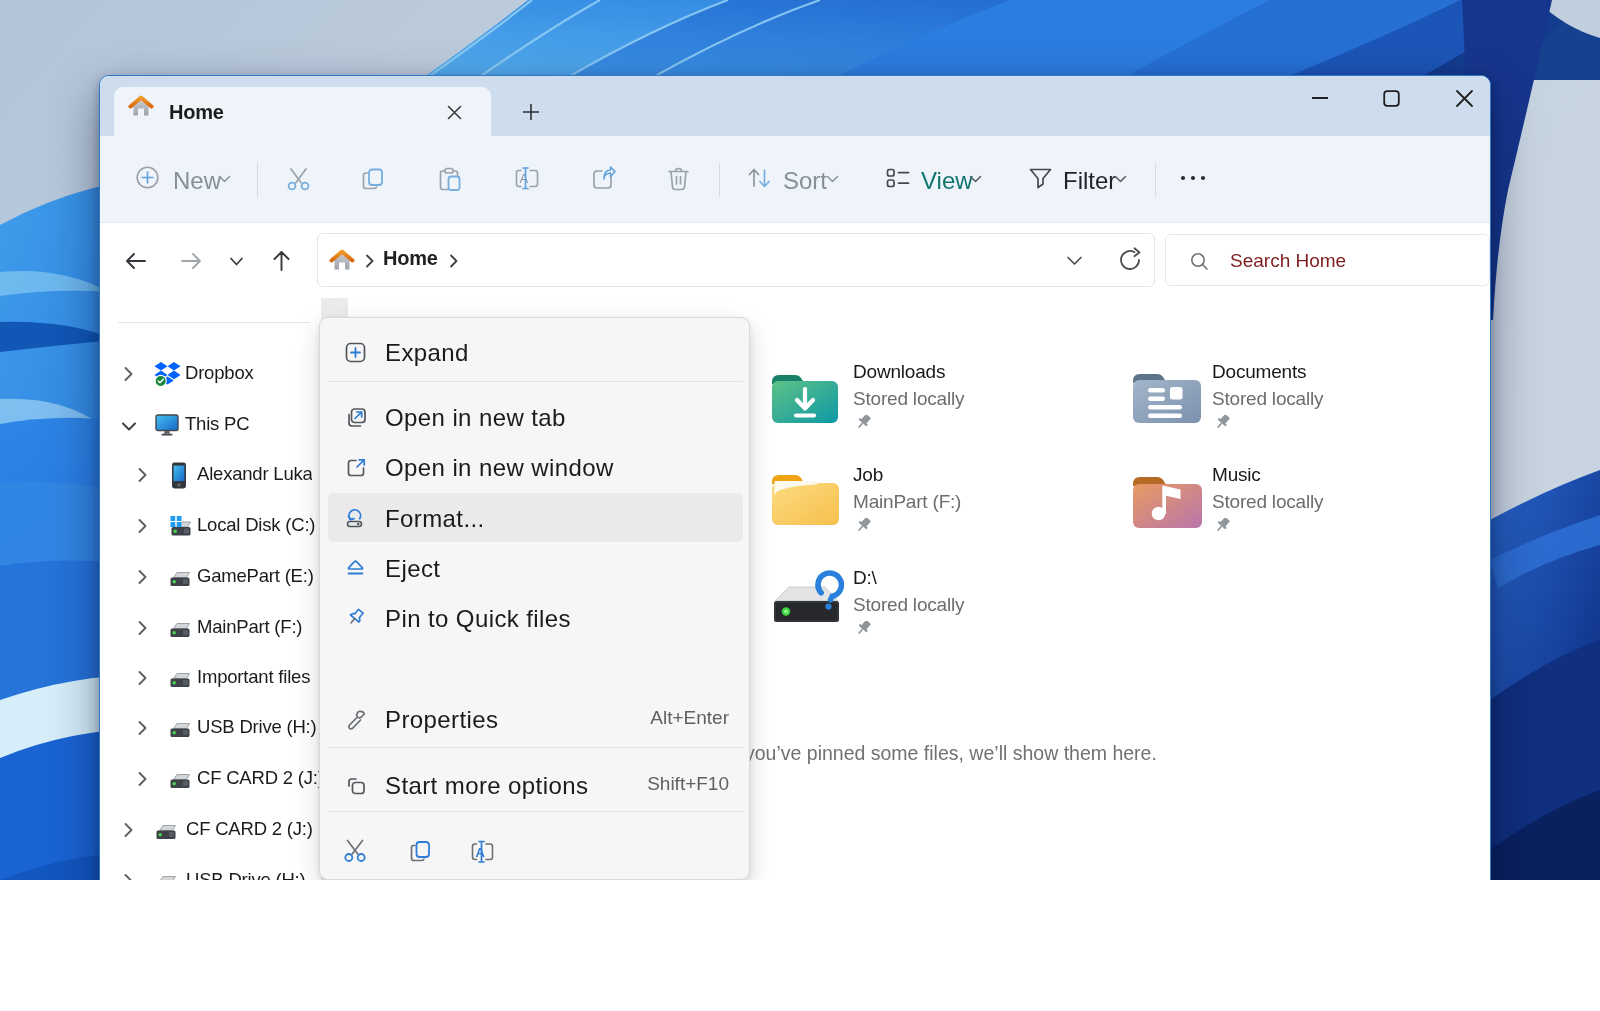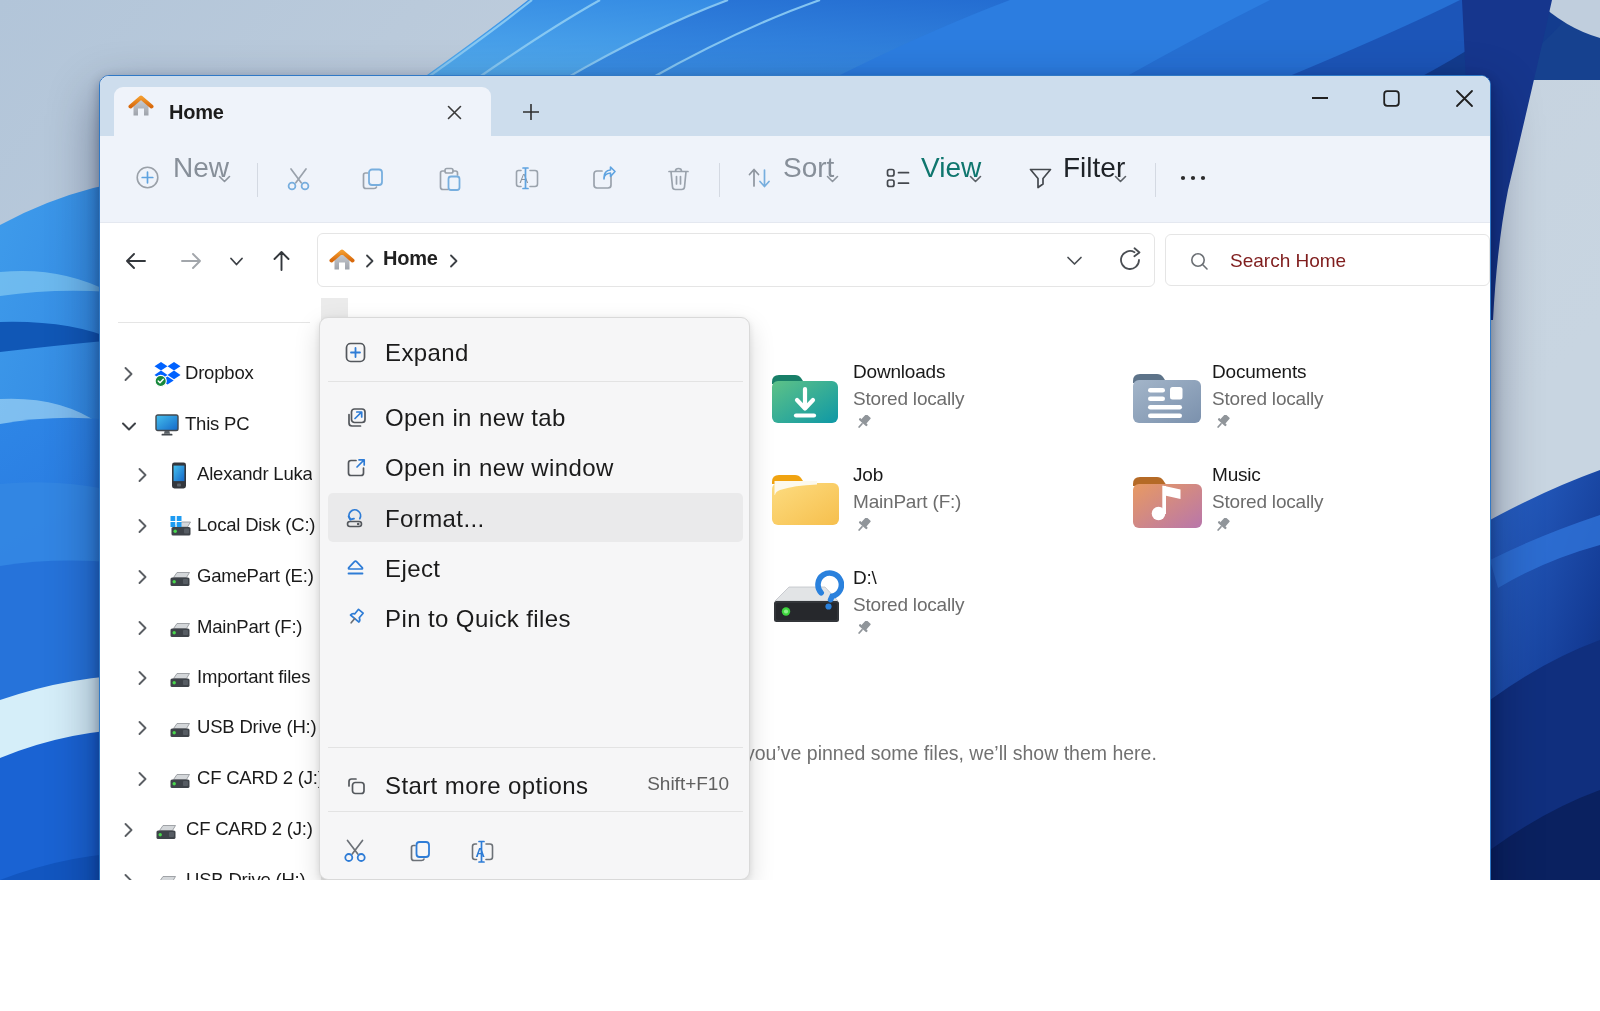--- a/index.html
+++ b/index.html
@@ -20,21 +20,21 @@
     background:#eff3fa; border-radius:9px 9px 0 0;
   }
   #tab .ticon { position:absolute; left:14px; top:8px; }
   #tab .tlabel { position:absolute; left:55px; top:14px; font-size:20px; font-weight:700; color:#1c1c1c; letter-spacing:-0.2px;}
   #tab .tclose { position:absolute; left:332px; top:17px; }
   #newtab { position:absolute; left:423px; top:28px; }
   
   #toolbar { position:absolute; left:0; top:60px; width:100%; height:87px; background:#eff3fa; border-bottom:1px solid #e4e8f0;}
   .tsep { position:absolute; top:27px; width:1px; height:34px; background:#d4d9e2;}
   .tico { position:absolute; top:30px; }
-  .tlabel2 { position:absolute; top:16px; font-size:28px; color:#878f99; }
+  .tlabel2 { position:absolute; top:31px; font-size:24px; color:#878f99; }
   #capmin { position:absolute; left:1211px; top:13px; }
   #capmax { position:absolute; left:1283px; top:14px; }
   #capclose { position:absolute; left:1355px; top:13px; }
   
   #addr { position:absolute; left:0; top:147px; width:100%; height:75px; background:#fff; }
   .navic { position:absolute; top:0; }
   #addrbox { position:absolute; left:217px; top:10px; width:838px; height:54px; border:1px solid #e5e5e5; border-radius:6px; background:#fff;}
   #searchbox { position:absolute; left:1065px; top:11px; width:325px; height:52px; border:1px solid #e5e5e5; border-radius:6px; background:#fff;}
   #searchbox .ph { position:absolute; left:64px; top:15px; font-size:19px; color:#7f1d1d;}
   
@@ -597,20 +597,27 @@
     </div>
     <div class="mi" style="top:275px">
       <svg class="ic" width="22" height="22" viewBox="0 0 22 22">
         <g transform="rotate(40 11 9)">
           <path d="M8,1.5 L14,1.5 L14,7.5 Q16.5,8.5 16.5,11 L5.5,11 Q5.5,8.5 8,7.5 Z" stroke="#2e7cd6" stroke-width="1.7" fill="none" stroke-linejoin="round"></path>
           <path d="M11,11 L11,16.5" stroke="#6c7177" stroke-width="1.7" stroke-linecap="round"></path>
         </g>
       </svg>
       <div class="lb">Pin to Quick files</div>
     </div>
+    <div class="mi" style="top:376px">
+      <svg class="ic" width="22" height="22" viewBox="0 0 22 22">
+        <path d="M13.5,2.5 Q18,1.5 19.3,5 L16,8.3 Q14,9.5 12.5,8 Q11,6.5 12.2,4.5 Z M12.5,8 L4.5,16 Q3,18.5 4.8,19.5 Q6.5,20.3 8,18.8 L15.5,11" stroke="#6c7177" stroke-width="1.7" fill="none" stroke-linejoin="round" stroke-linecap="round"></path>
+      </svg>
+      <div class="lb">Properties</div>
+      <div class="ac">Alt+Enter</div>
+    </div>
     <div class="msep" style="top:429px"></div>
     <div class="mi" style="top:442px">
       <svg class="ic" width="22" height="22" viewBox="0 0 22 22">
         <path d="M4,11 L4,6.5 Q4,4 6.5,4 L11,4" stroke="#53575c" stroke-width="1.7" fill="none" stroke-linecap="round"></path>
         <rect x="7.5" y="7.5" width="11.5" height="11" rx="2.8" stroke="#53575c" stroke-width="1.7" fill="none"></rect>
       </svg>
       <div class="lb">Start more options</div>
       <div class="ac">Shift+F10</div>
     </div>
     <div class="msep" style="top:493px"></div>

